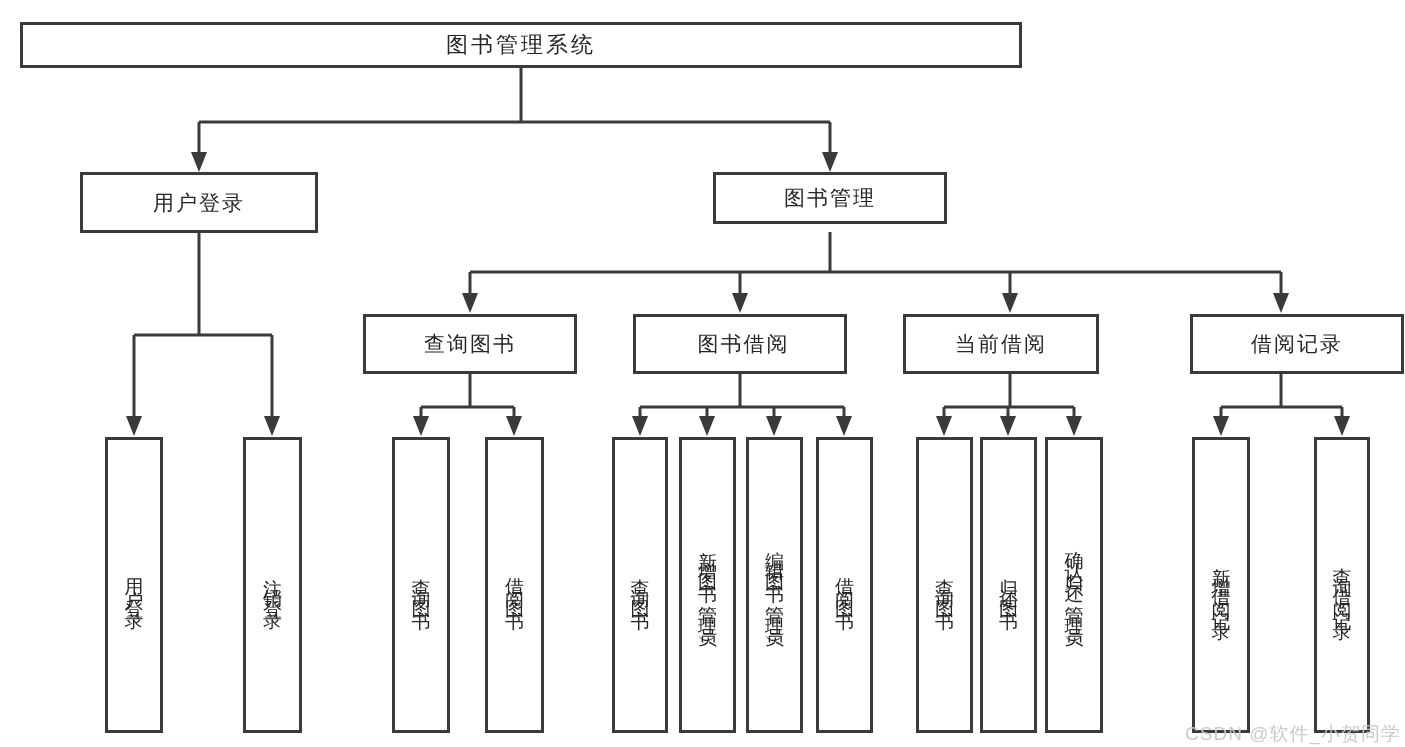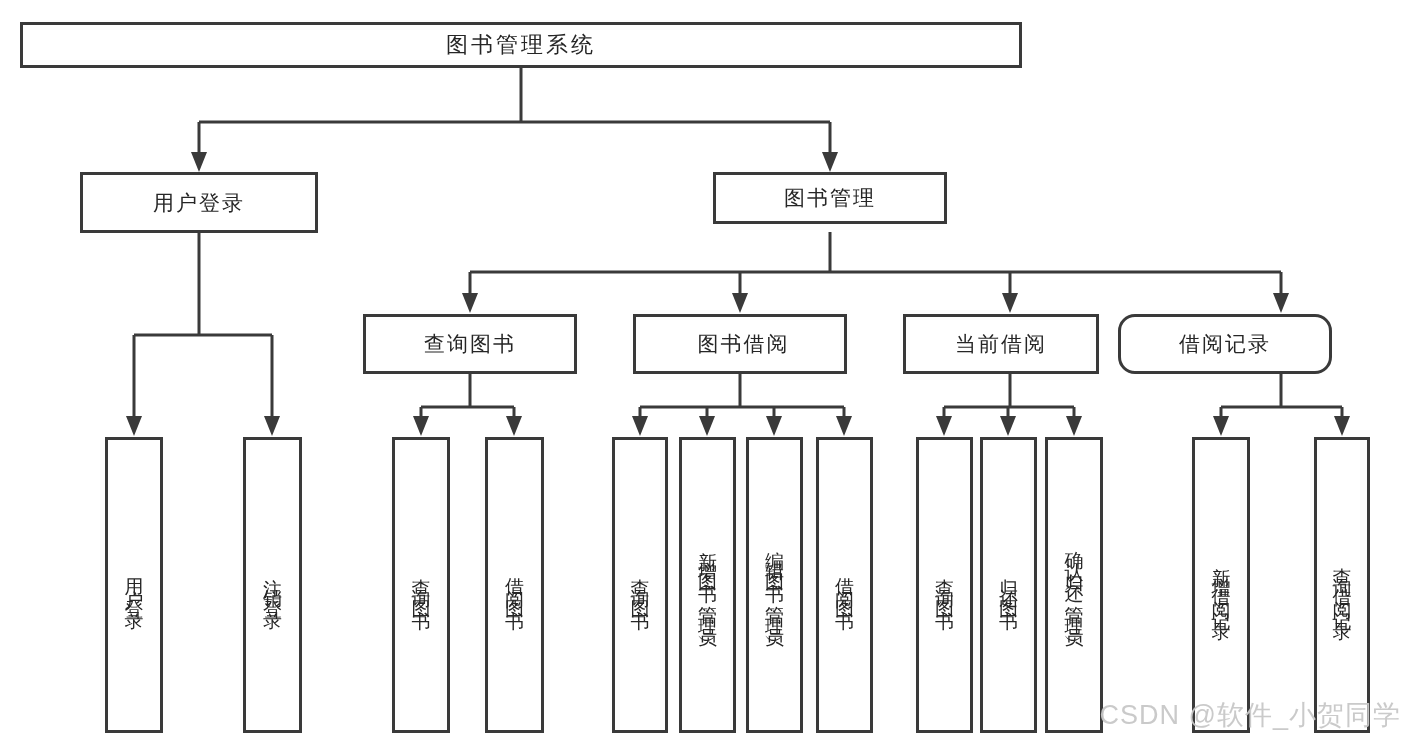--- a/index.html
+++ b/index.html
@@ -43,23 +43,23 @@
   .leaf span {
     writing-mode: vertical-rl;
     text-orientation: mixed;
     font-size: 19px;
     letter-spacing: 11px;
     white-space: nowrap;
   }
   #watermark {
     position: absolute;
     right: 4px;
-    bottom: 14px;
+    bottom: 0;
     z-index: 5;
-    font-size: 27px;
+    font-size: 19px;
     letter-spacing: 1px;
     color: rgba(199, 199, 199, 0.95);
     white-space: nowrap;
   }
   .cline {
     stroke: #3a3a3a;
     stroke-width: 3;
     fill: none;
   }
   .ahead {
@@ -135,21 +135,21 @@
 
   <div class="node hbox" style="left:363px; top:314px; width:214px; height:60px;">
     <span>查询图书</span>
   </div>
   <div class="node hbox" style="left:633px; top:314px; width:214px; height:60px;padding-left:7px;">
     <span>图书借阅</span>
   </div>
   <div class="node hbox" style="left:903px; top:314px; width:196px; height:60px;">
     <span>当前借阅</span>
   </div>
-  <div class="node hbox" style="left:1118px; top:314px; width:214px; height:60px;border-radius:17px;">
+  <div class="node hbox" style="left:1190px; top:314px; width:214px; height:60px;">
     <span>借阅记录</span>
   </div>
 
   <div class="node leaf" style="left:105px; top:437px; width:58px; height:296px;">
     <span>用户登录</span>
   </div>
   <div class="node leaf" style="left:243px; top:437px; width:59px; height:296px;">
     <span>注销登录</span>
   </div>
 

